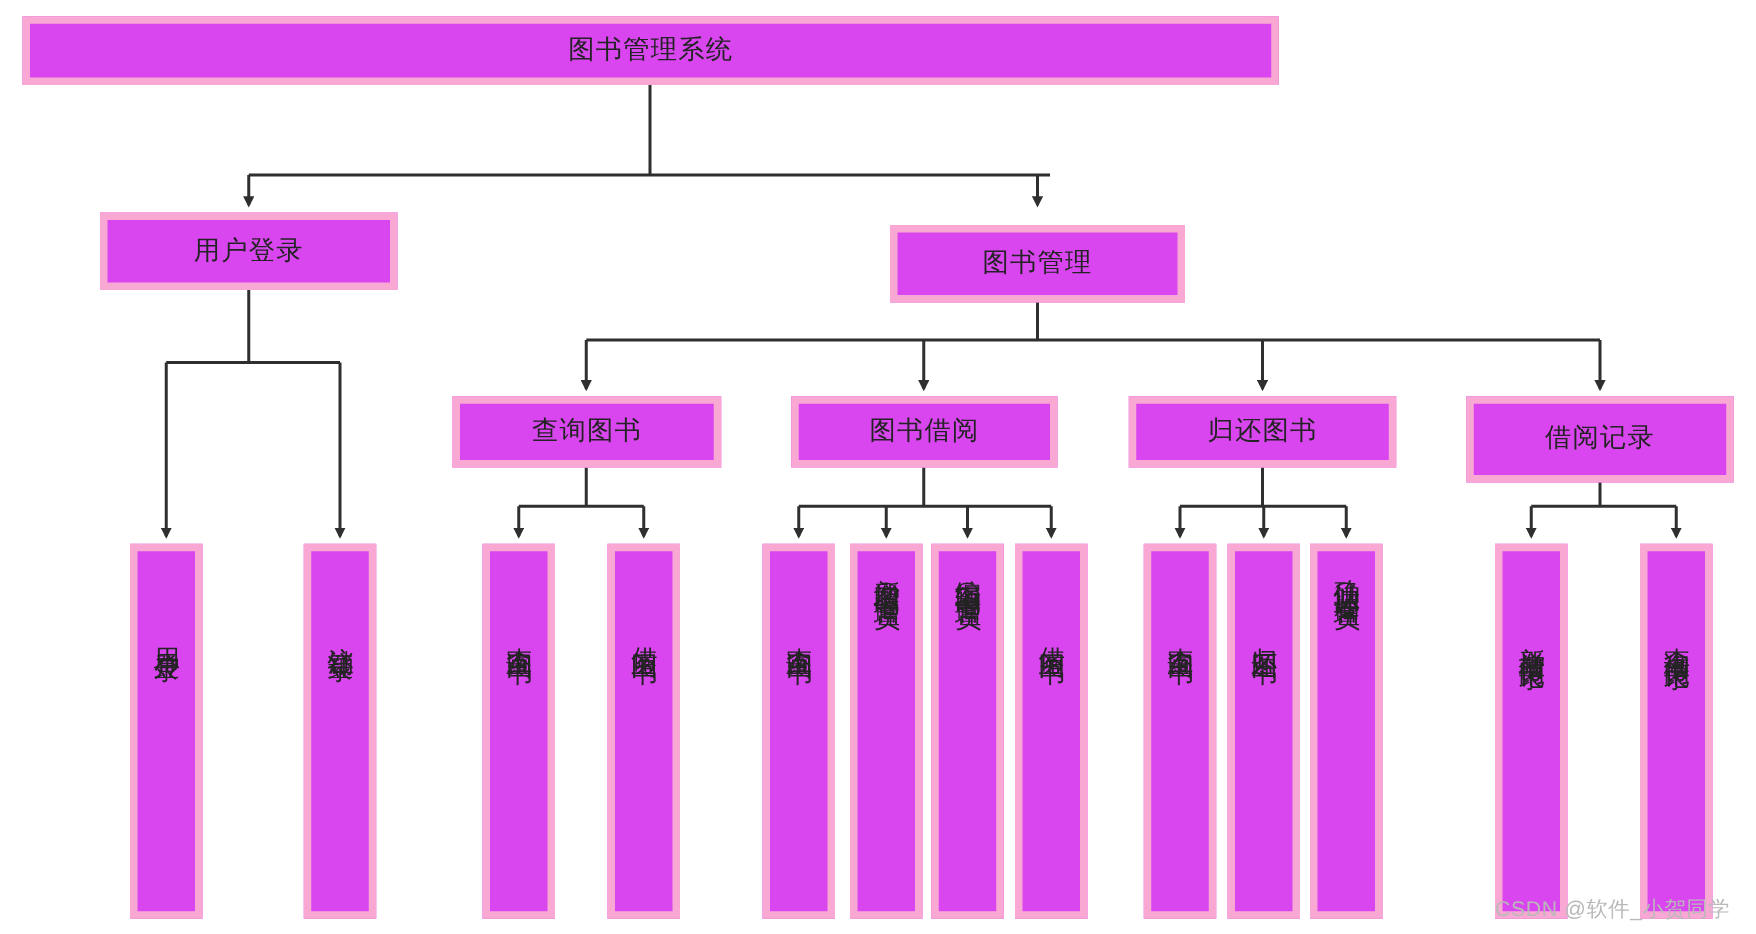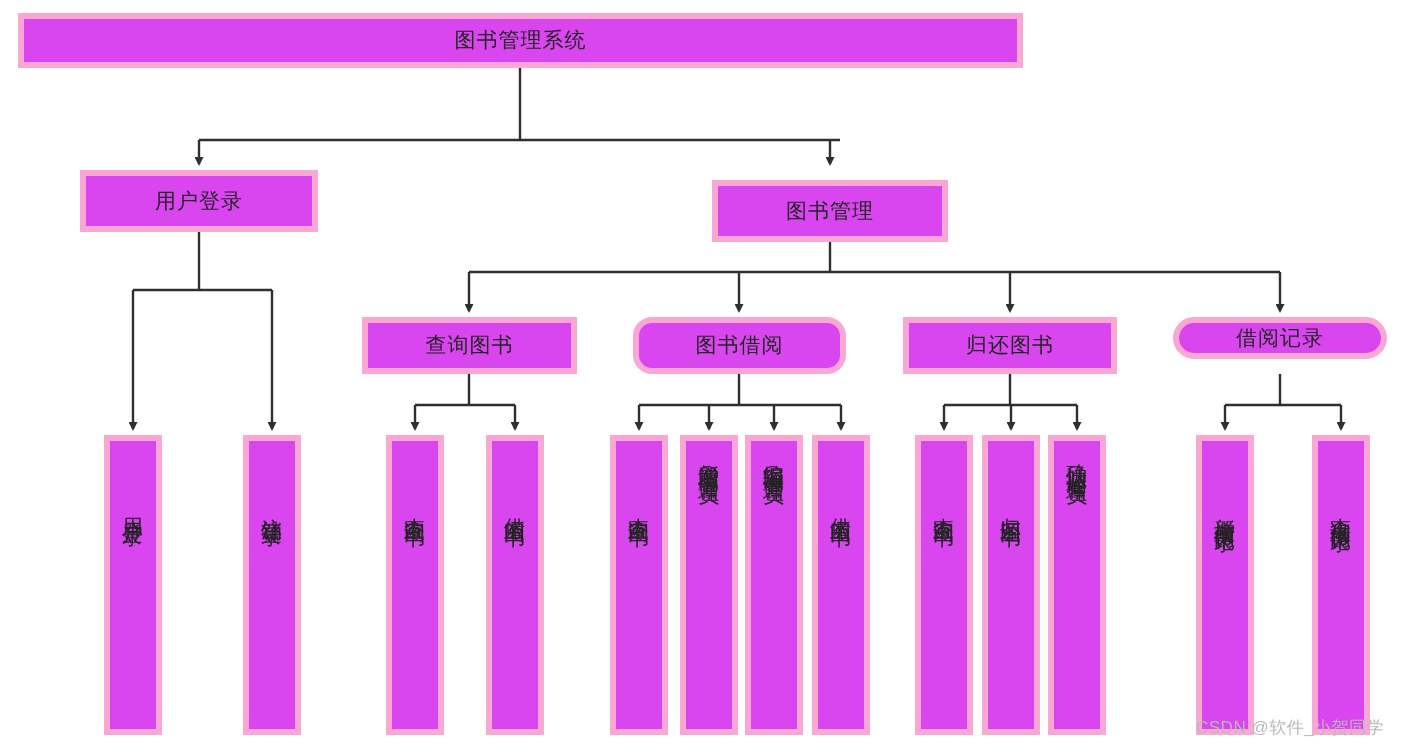--- a/index.html
+++ b/index.html
@@ -133,27 +133,27 @@
         <span class="node-label">用户登录</span>
       </div>
       <div class="node" style="left: 712px; top: 180px; width: 236px; height: 62px;">
         <span class="node-label">图书管理</span>
       </div>
     </div>
   <div id="level3-layer">
       <div class="node" style="left: 362px; top: 317px; width: 215px; height: 57px;">
         <span class="node-label">查询图书</span>
       </div>
-      <div class="node" style="left: 633px; top: 317px; width: 213px; height: 57px; border-radius: 19px;">
+      <div class="node" style="left: 633px; top: 317px; width: 213px; height: 57px;">
         <span class="node-label">图书借阅</span>
       </div>
       <div class="node" style="left: 903px; top: 317px; width: 214px; height: 57px;">
         <span class="node-label">归还图书</span>
       </div>
-      <div class="node" style="left: 1173px; top: 317px; width: 214px; height: 42px; border-radius: 24px;">
+      <div class="node" style="left: 1173px; top: 317px; width: 214px; height: 69px;">
         <span class="node-label">借阅记录</span>
       </div>
     </div>
   <div id="leaves-layer">
       <div class="node leaf mid" style="left: 104px; top: 435px; width: 58px; height: 300px;">
         <span class="node-label">用户登录</span>
       </div>
       <div class="node leaf mid" style="left: 243px; top: 435px; width: 58px; height: 300px;">
         <span class="node-label">注销登录</span>
       </div>

